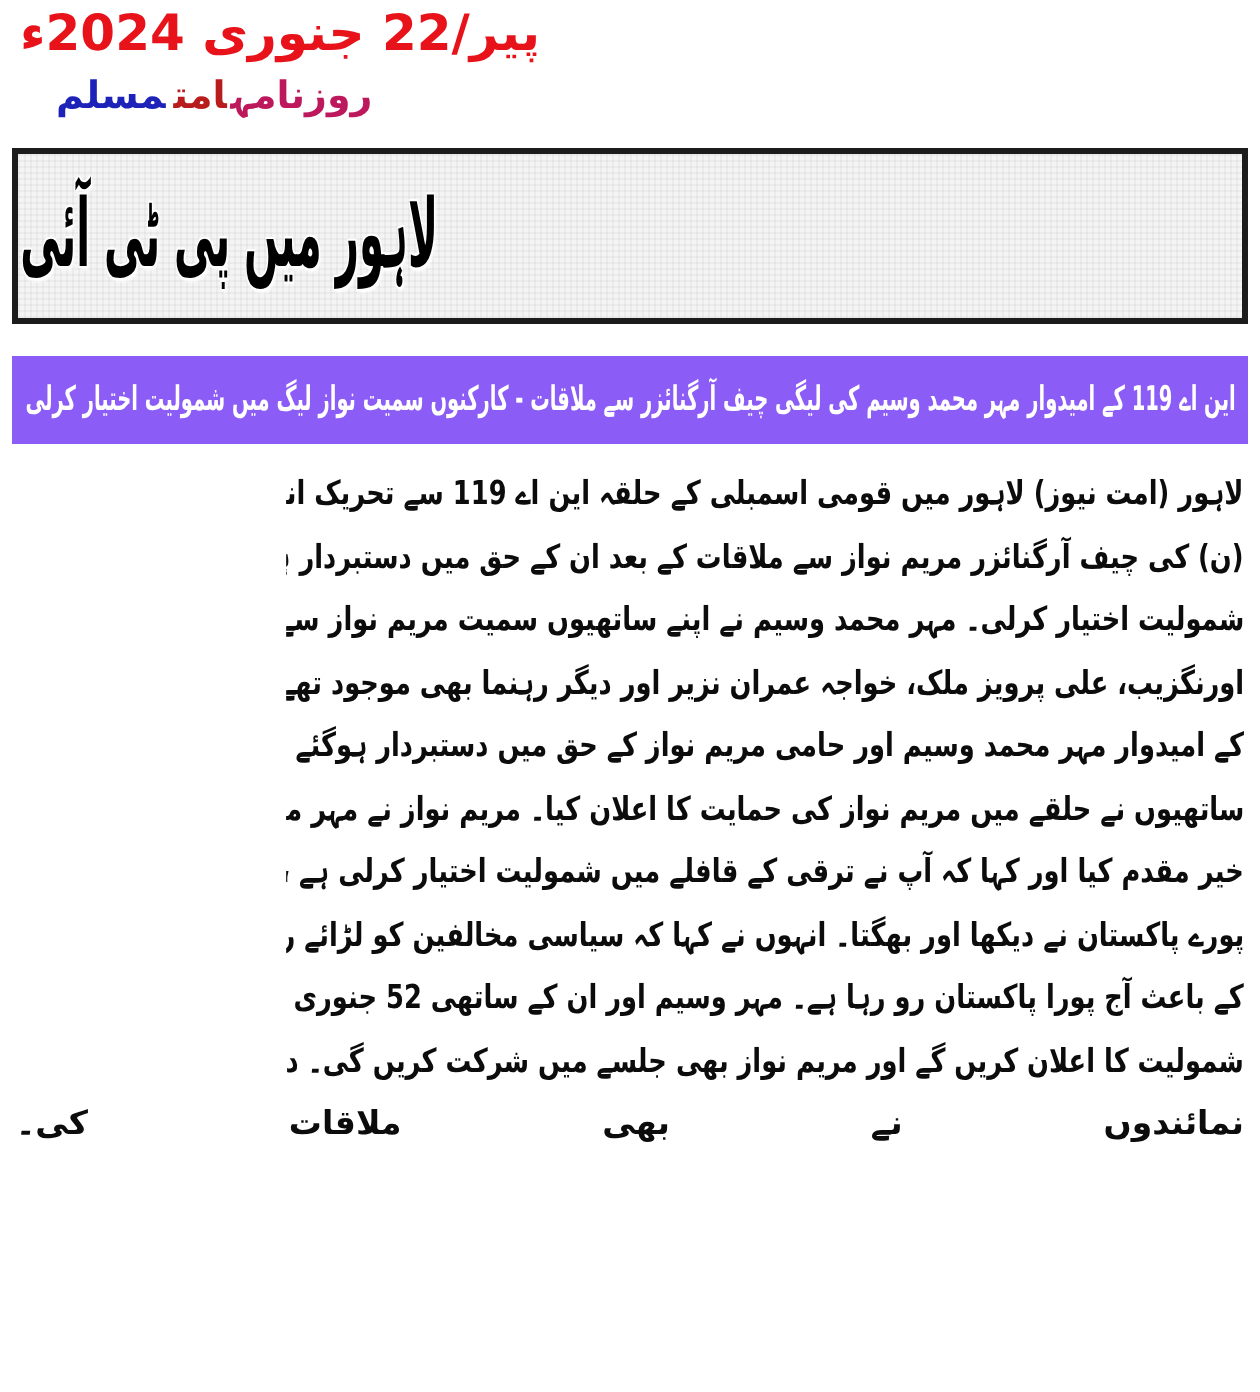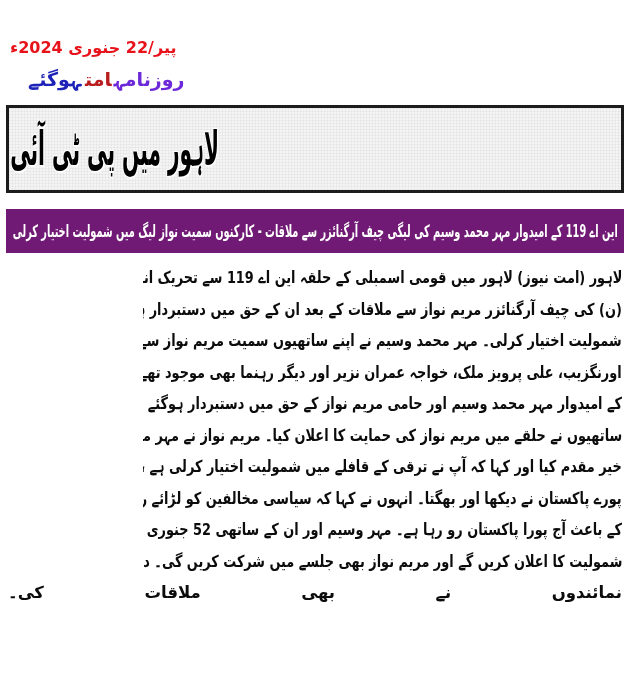--- a/index.html
+++ b/index.html
@@ -26,44 +26,43 @@
   }
 
   
   .masthead {
     padding: 4px 10px 0 10px;
     text-align: left;
   }
   .dateline-row {
     text-align: left;
     direction: rtl;
-    font-size: 16px;
+    font-size: 25px;
     line-height: 26px;
     font-weight: bold;
     white-space: nowrap;
-    margin-top: 31px;
   }
   .dateline-text {
     color: #e8131a;
     font-family: "DejaVu Sans", "Liberation Sans", sans-serif;
     font-weight: bold;
     letter-spacing: 0px;
   }
   .paper-row {
     text-align: left;
     direction: rtl;
     margin-top: 6px;
     font-size: 19px;
     line-height: 24px;
     font-weight: bold;
     white-space: nowrap;
     padding-left: 18px;
   }
   .paper-row span { font-weight: bold; }
-  .paper-prefix { color: #6d28d9; }
+  .paper-prefix { color: #be185d; }
   .paper-name   { color: #b91c1c; padding: 0 2px; }
   .paper-city   { color: #1d23b8; padding-right: 2px; }
 
   
   .headline-box {
     position: relative;
     margin: 14px 6px 16px 6px;
     border: 3px solid #1c1c1c;
     background:
       repeating-linear-gradient(0deg, rgba(0,0,0,0.035) 0 1px, rgba(0,0,0,0) 1px 3px),
@@ -91,21 +90,21 @@
        1px -1px 0 #ffffff,
       -1px -1px 0 #ffffff,
        2px 2px 2px rgba(255,255,255,0.9);
     font-family: "DejaVu Sans", "Liberation Sans", sans-serif;
     padding: 0 4px;
   }
 
   
   .subhead-bar {
     margin: 8px 6px 0 6px;
-    background: #701a75;
+    background: #8b5cf6;
     color: #ffffff;
     height: 44px;
     display: flex;
     align-items: center;
     justify-content: center;
     overflow: hidden;
   }
   .subhead-text {
     font-size: 17px;
     line-height: 42px;
@@ -145,21 +144,21 @@
 </head>
 <body>
 
 <div class="clipping">
 
   <div class="masthead">
     <div class="dateline-row">
       <span class="dateline-text">پیر/22 جنوری 2024ء</span>
     </div>
     <div class="paper-row">
-      <span class="paper-prefix">روزنامہ</span><span class="paper-name">امت</span><span class="paper-city">ہوگئے</span>
+      <span class="paper-prefix">روزنامہ</span><span class="paper-name">امت</span><span class="paper-city">مسلم</span>
     </div>
   </div>
 
   <div class="headline-box">
     <div class="headline-text" style="transform: scaleX(0.429081);">لاہور میں پی ٹی آئی امیدوار مریم نواز کے حق میں دستبردار</div>
   </div>
 
   <div class="subhead-bar">
     <div class="subhead-text" style="transform: scaleX(0.573848);">این اے 119 کے امیدوار مہر محمد وسیم کی لیگی چیف آرگنائزر سے ملاقات - کارکنوں سمیت نواز لیگ میں شمولیت اختیار کرلی</div>
   </div>

